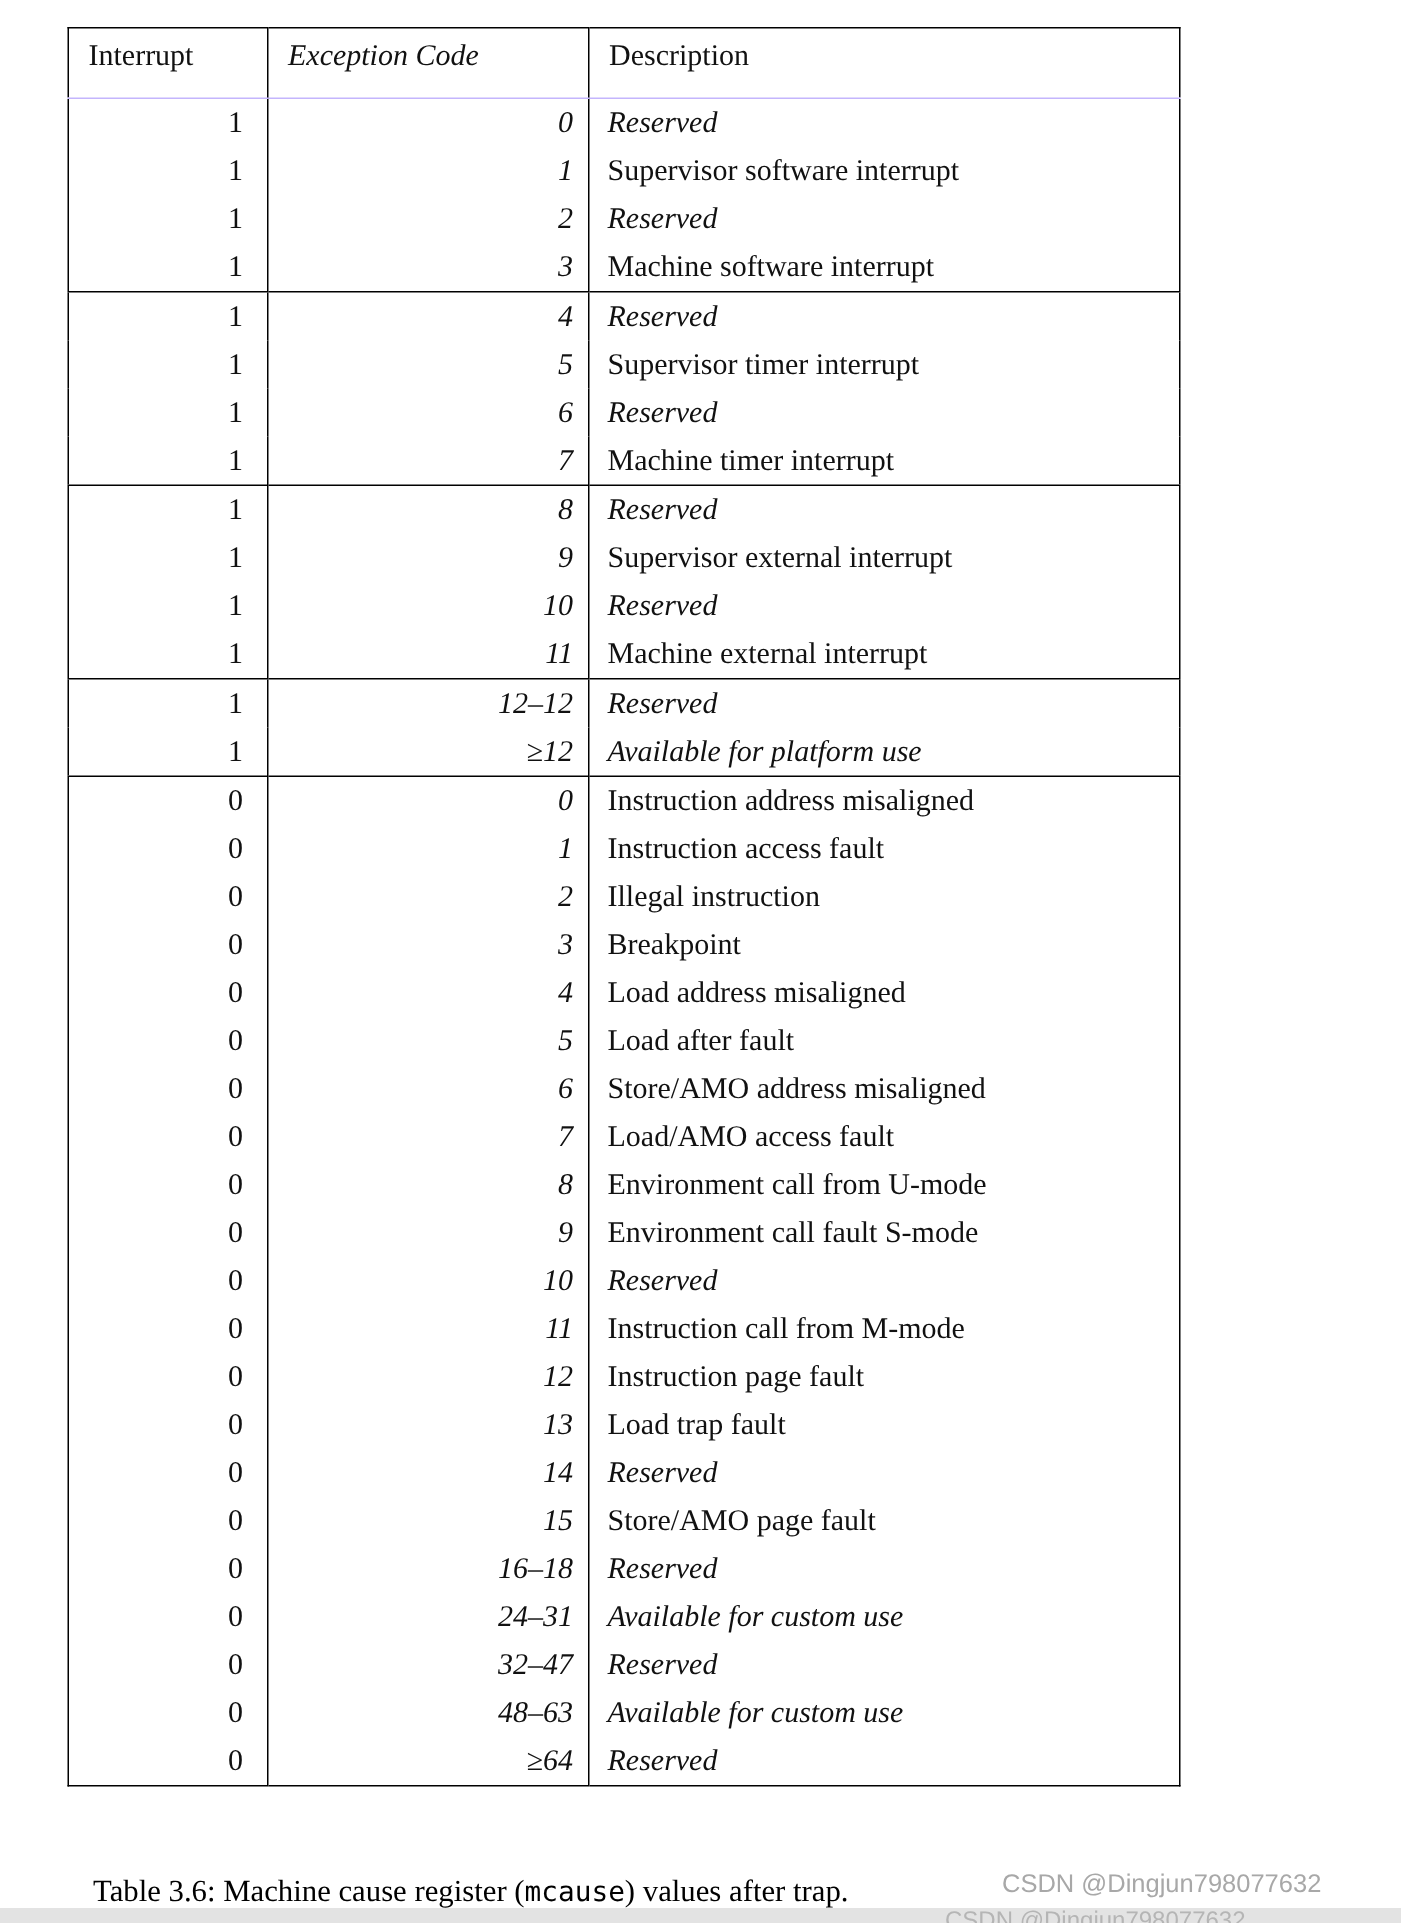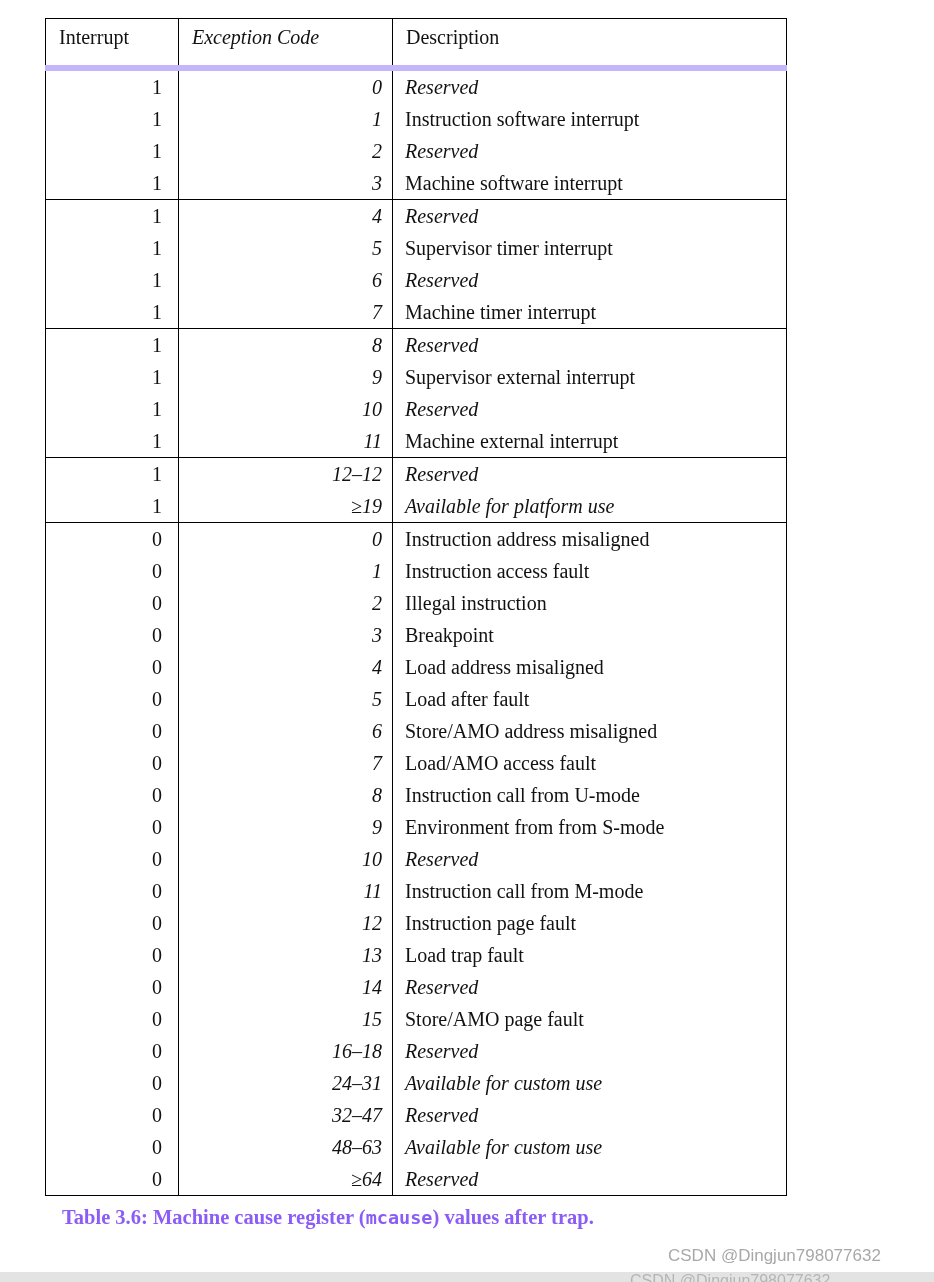--- a/index.html
+++ b/index.html
@@ -32,39 +32,38 @@
     font-size: 20px;
     font-weight: normal;
     line-height: 24px;
     vertical-align: middle;
     white-space: nowrap;
     overflow: hidden;
   }
   thead th {
     text-align: left;
     padding: 6px 10px 16px 13px;
-    border-bottom: 6px solid #c4b5fd;
+    border-bottom: 1px solid #c4b5fd;
   }
   th.col-int, td.col-int { border-right: 1px solid #000000; }
   th.col-code, td.col-code { border-right: 1px solid #000000; font-style: italic; }
   td { padding: 4px 0; }
   td.col-int  { text-align: right; padding-right: 16px; }
   td.col-code { text-align: right; padding-right: 10px; }
   td.col-desc { text-align: left;  padding-left: 12px; }
   td.italic   { font-style: italic; margin-left: 22px; }
   tr.group-start td { border-top: 1px solid #000000; }
 
   .caption {
     position: absolute;
     left: 62px;
-    top: 1206px;
+    top: 1250px;
     font-size: 20.5px;
-    color: #8b5cf6;
+    color: #000000;
     white-space: nowrap;
-    font-weight: bold;
   }
   .caption .mono {
     font-family: "DejaVu Sans Mono", "Liberation Mono", monospace;
     font-size: 18.5px;
   }
   .watermark {
     position: absolute;
     left: 668px;
     top: 1246px;
     font-size: 17px;
@@ -111,21 +110,21 @@
 
   <tbody>
         <tr class="group-start">
           <td class="col-int">1</td>
           <td class="col-code">0</td>
           <td class="col-desc italic">Reserved</td>
         </tr>
         <tr>
           <td class="col-int">1</td>
           <td class="col-code">1</td>
-          <td class="col-desc">Instruction software interrupt</td>
+          <td class="col-desc">Supervisor software interrupt</td>
         </tr>
         <tr>
           <td class="col-int">1</td>
           <td class="col-code">2</td>
           <td class="col-desc italic">Reserved</td>
         </tr>
         <tr>
           <td class="col-int">1</td>
           <td class="col-code">3</td>
           <td class="col-desc">Machine software interrupt</td>
@@ -176,21 +175,21 @@
         </tr>
       </tbody>
       <tbody>
         <tr class="group-start">
           <td class="col-int">1</td>
           <td class="col-code">12–12</td>
           <td class="col-desc italic">Reserved</td>
         </tr>
         <tr>
           <td class="col-int">1</td>
-          <td class="col-code">≥19</td>
+          <td class="col-code">≥12</td>
           <td class="col-desc italic">Available for platform use</td>
         </tr>
       </tbody>
       <tbody>
         <tr class="group-start">
           <td class="col-int">0</td>
           <td class="col-code">0</td>
           <td class="col-desc">Instruction address misaligned</td>
         </tr>
         <tr>
@@ -224,26 +223,26 @@
           <td class="col-desc">Store/AMO address misaligned</td>
         </tr>
         <tr>
           <td class="col-int">0</td>
           <td class="col-code">7</td>
           <td class="col-desc">Load/AMO access fault</td>
         </tr>
         <tr>
           <td class="col-int">0</td>
           <td class="col-code">8</td>
-          <td class="col-desc">Instruction call from U-mode</td>
+          <td class="col-desc">Environment call from U-mode</td>
         </tr>
         <tr>
           <td class="col-int">0</td>
           <td class="col-code">9</td>
-          <td class="col-desc">Environment from from S-mode</td>
+          <td class="col-desc">Environment call fault S-mode</td>
         </tr>
         <tr>
           <td class="col-int">0</td>
           <td class="col-code">10</td>
           <td class="col-desc italic">Reserved</td>
         </tr>
         <tr>
           <td class="col-int">0</td>
           <td class="col-code">11</td>
           <td class="col-desc">Instruction call from M-mode</td>

